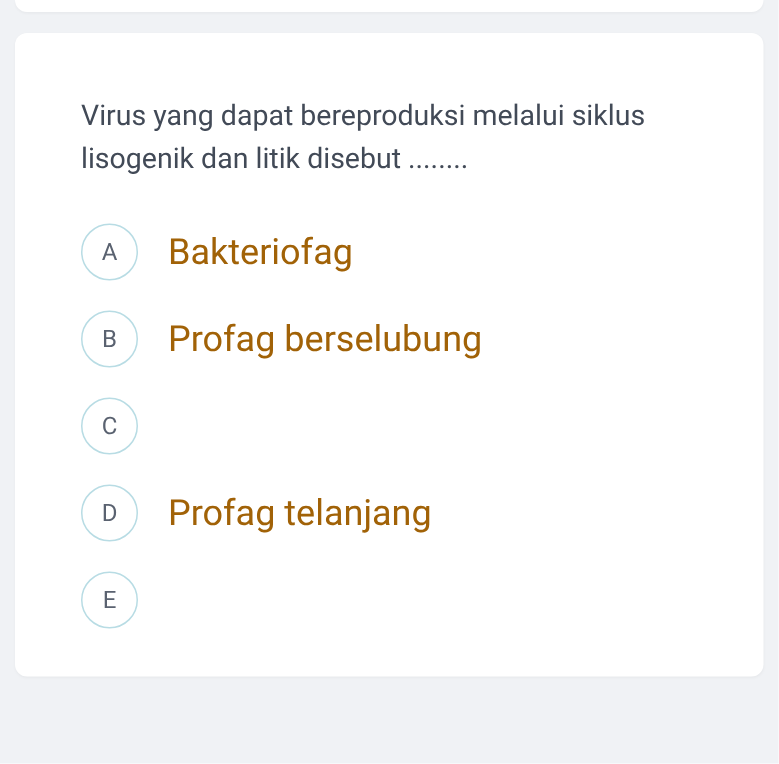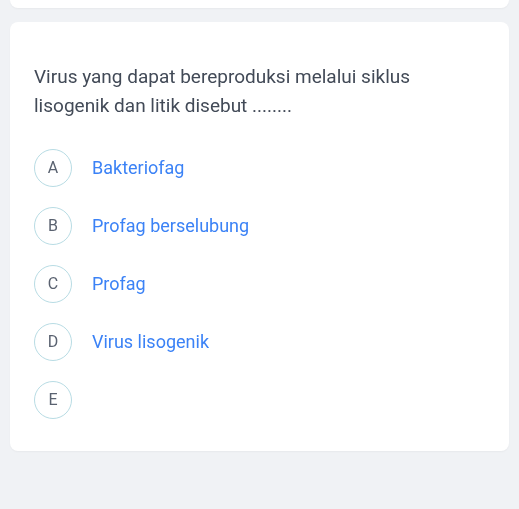--- a/index.html
+++ b/index.html
@@ -14,21 +14,21 @@
       background: #fff;
       height: 8px;
       border-radius: 0 0 8px 8px;
       margin: 0 10px 14px 10px;
       box-shadow: 0 1px 2px rgba(0,0,0,0.04);
     }
     .card {
       background: #fff;
       border-radius: 8px;
       margin: 0 10px;
-      padding: 40px 28px 32px 24px;
+      padding: 40px 28px 32px 44px;
       box-shadow: 0 1px 2px rgba(0,0,0,0.04);
     }
     .question {
       font-size: 19px;
       color: #424a57;
       line-height: 1.55;
       margin-bottom: 28px;
       font-weight: 400;
     }
     .options {
@@ -48,45 +48,44 @@
       border-radius: 50%;
       border: 1.5px solid #b8dce4;
       display: flex;
       align-items: center;
       justify-content: center;
       font-size: 16px;
       color: #5a6270;
       flex-shrink: 0;
     }
     .option-text {
-      font-size: 18px;
-      color: #3b82f6;
+      font-size: 24px;
+      color: #a16207;
     }
   </style>
 </head>
 <body>
 
 <div class="header-strip"></div>
 
 <div class="card">
   <div class="question">Virus yang dapat bereproduksi melalui siklus lisogenik dan litik disebut ........</div>
   <div class="options">
     <div class="option">
       <div class="option-letter">A</div>
       <div class="option-text">Bakteriofag</div>
     </div>
     <div class="option">
       <div class="option-letter">B</div>
       <div class="option-text">Profag berselubung</div>
     </div>
     <div class="option">
       <div class="option-letter">C</div>
-      <div class="option-text">Profag</div>
     </div>
     <div class="option">
       <div class="option-letter">D</div>
-      <div class="option-text">Virus lisogenik</div>
+      <div class="option-text">Profag telanjang</div>
     </div>
     <div class="option">
       <div class="option-letter">E</div>
     </div>
   </div>
 </div>
 
 </body></html>

